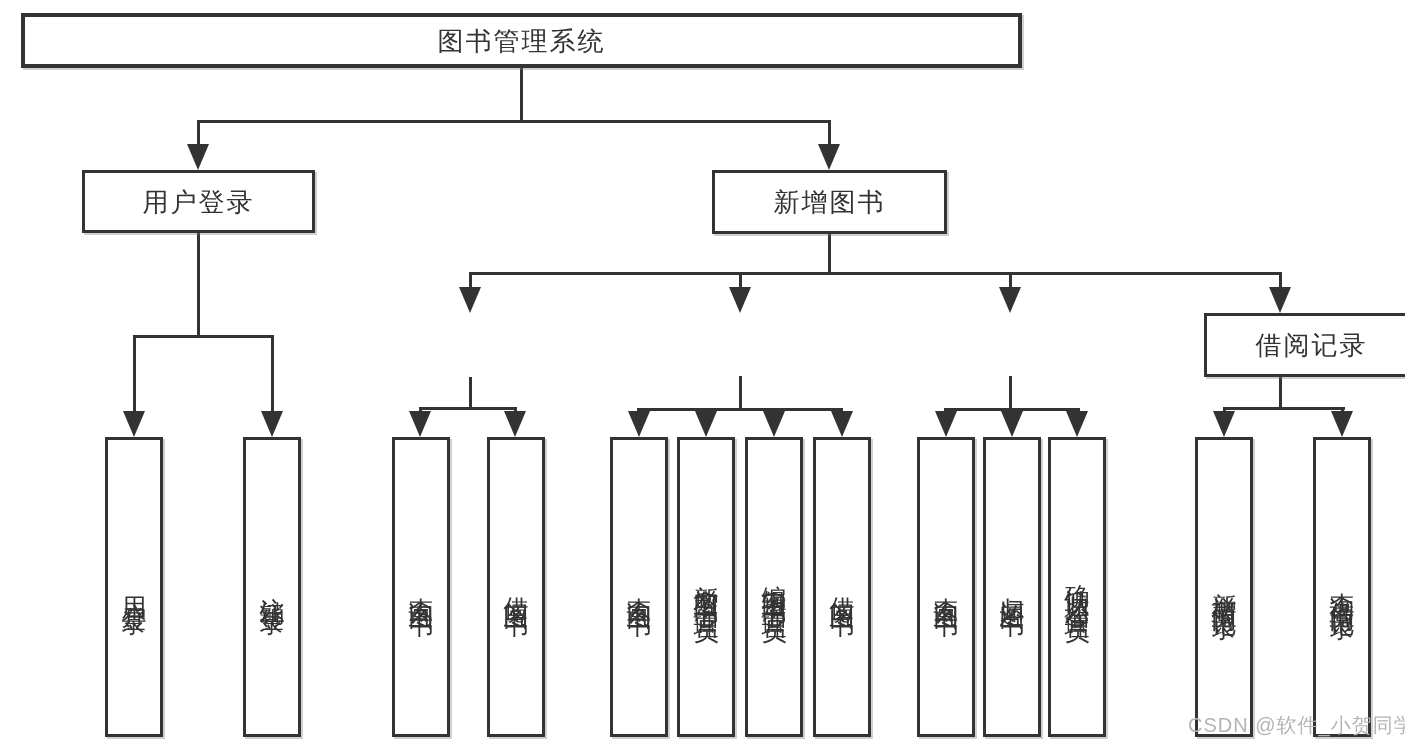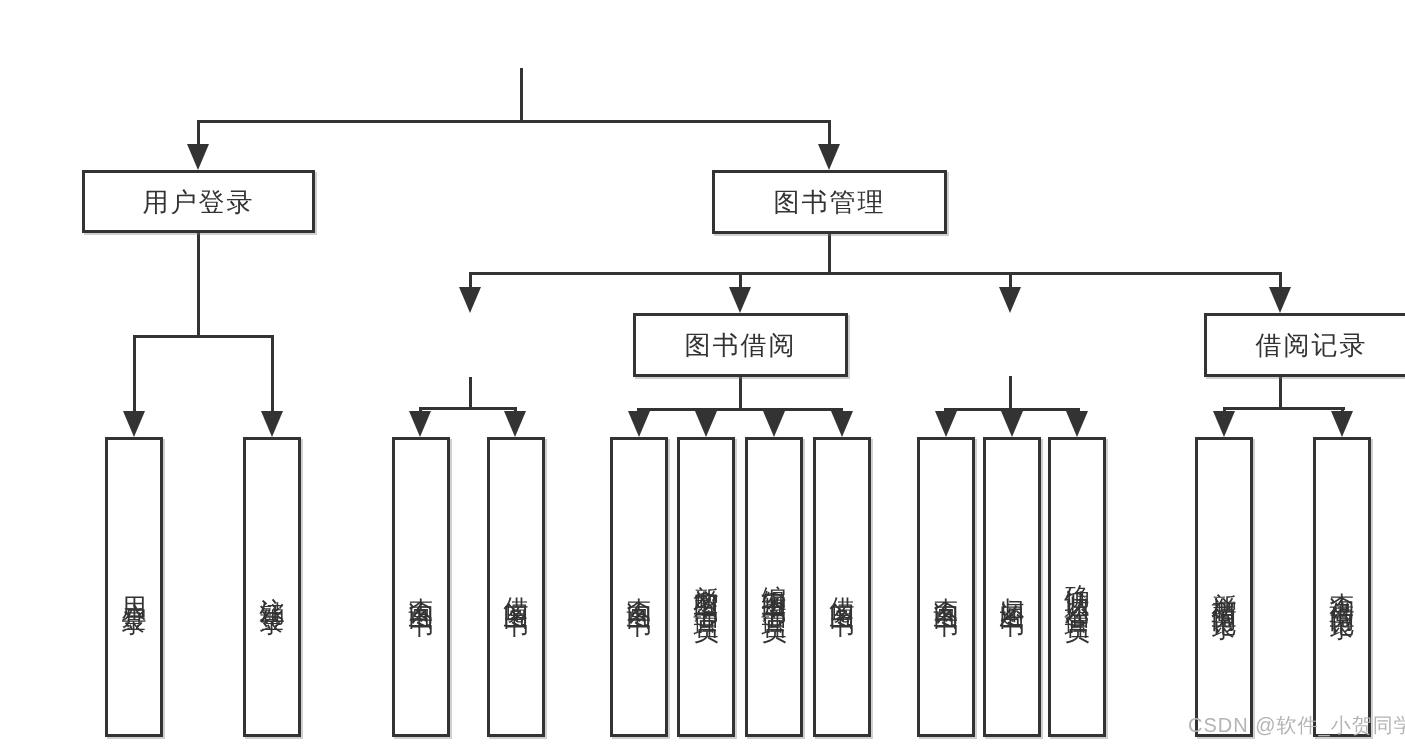--- a/index.html
+++ b/index.html
@@ -89,31 +89,31 @@
   <div class="vline" style="left:1075px;top:408px;height:5px"></div>
   <div class="arrow" style="left:1066px;top:411px"></div>
 
   <div class="vline" style="left:1279px;top:377px;height:30px"></div>
   <div class="hline" style="left:1223px;top:407px;width:122px"></div>
   <div class="vline" style="left:1223px;top:407px;height:6px"></div>
   <div class="arrow" style="left:1213px;top:411px"></div>
   <div class="vline" style="left:1341px;top:407px;height:6px"></div>
   <div class="arrow" style="left:1331px;top:411px"></div>
 
+  <div class="box root" style="left:21px;top:13px;width:1001px;height:55px">
+    <span class="hlabel">图书管理系统</span>
+  </div>
 
   <div class="box" style="left:82px;top:170px;width:233px;height:63px">
     <span class="hlabel">用户登录</span>
   </div>
   <div class="box" style="left:712px;top:170px;width:235px;height:64px">
-    <span class="hlabel">图书管理</span>
+    <span class="hlabel">新增图书</span>
   </div>
 
-  <div class="box" style="left:633px;top:313px;width:215px;height:64px">
-    <span class="hlabel">图书借阅</span>
-  </div>
   <div class="box" style="left:1204px;top:313px;width:215px;height:64px">
     <span class="hlabel">借阅记录</span>
   </div>
 
   <div class="box" style="left:105px;top:437px;width:58px;height:300px">
     <span class="vlabel">用户登录</span>
   </div>
   <div class="box" style="left:243px;top:437px;width:58px;height:300px">
     <span class="vlabel">注销登录</span>
   </div>

